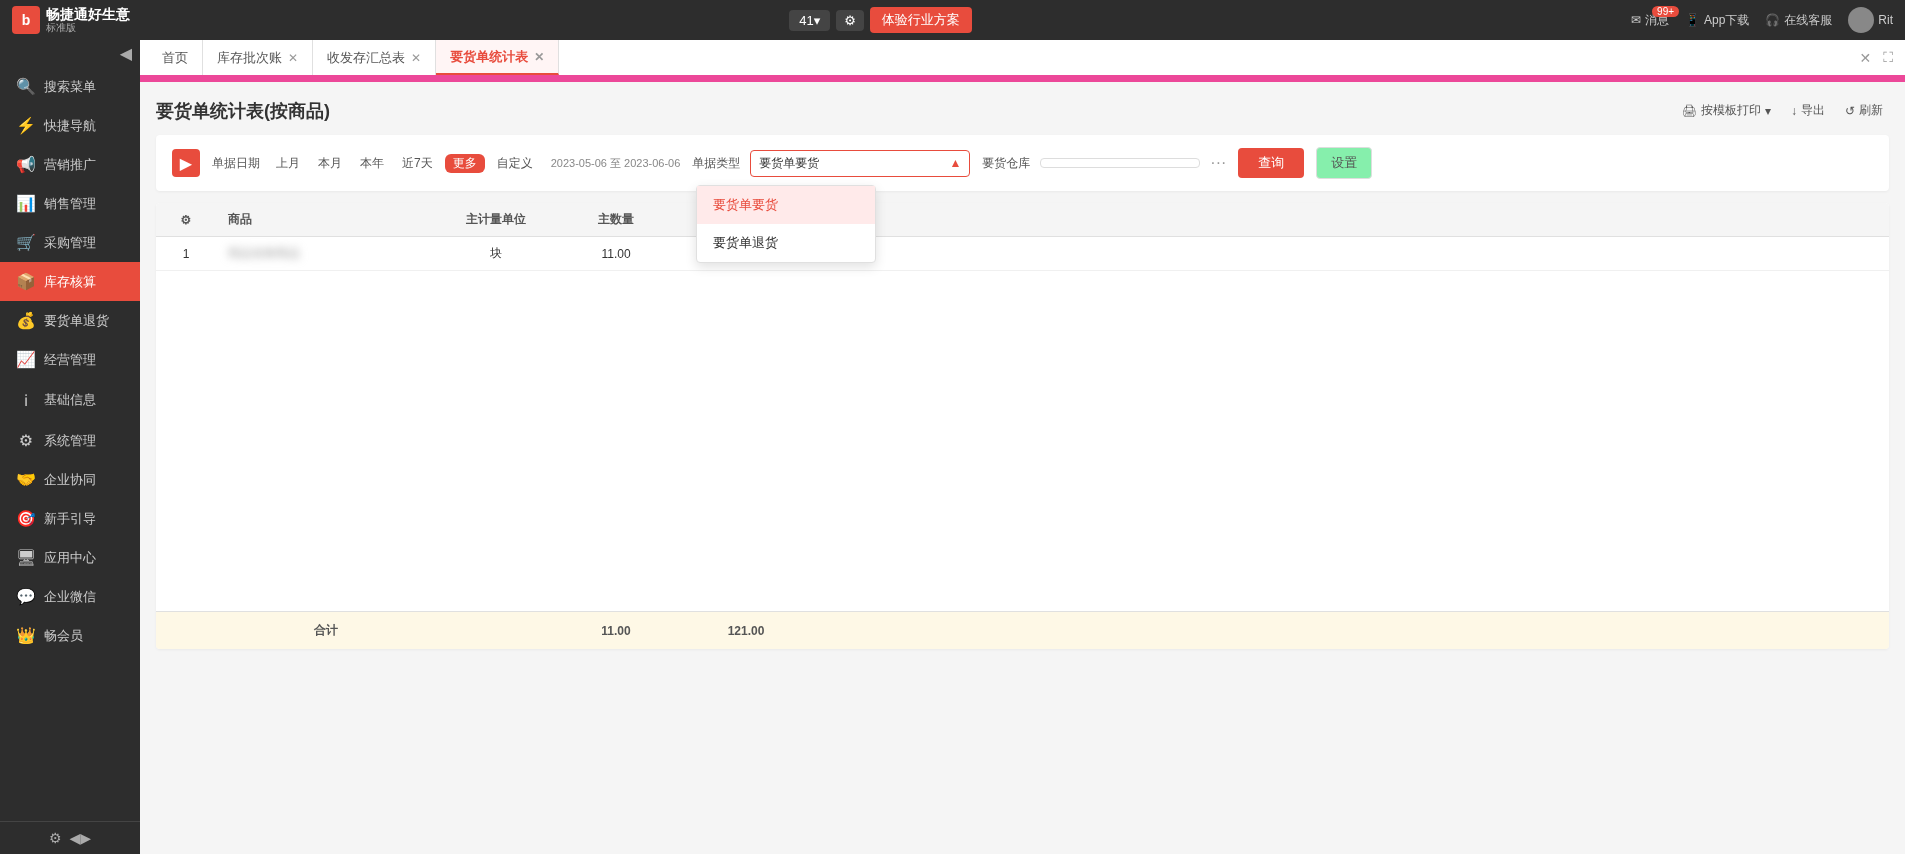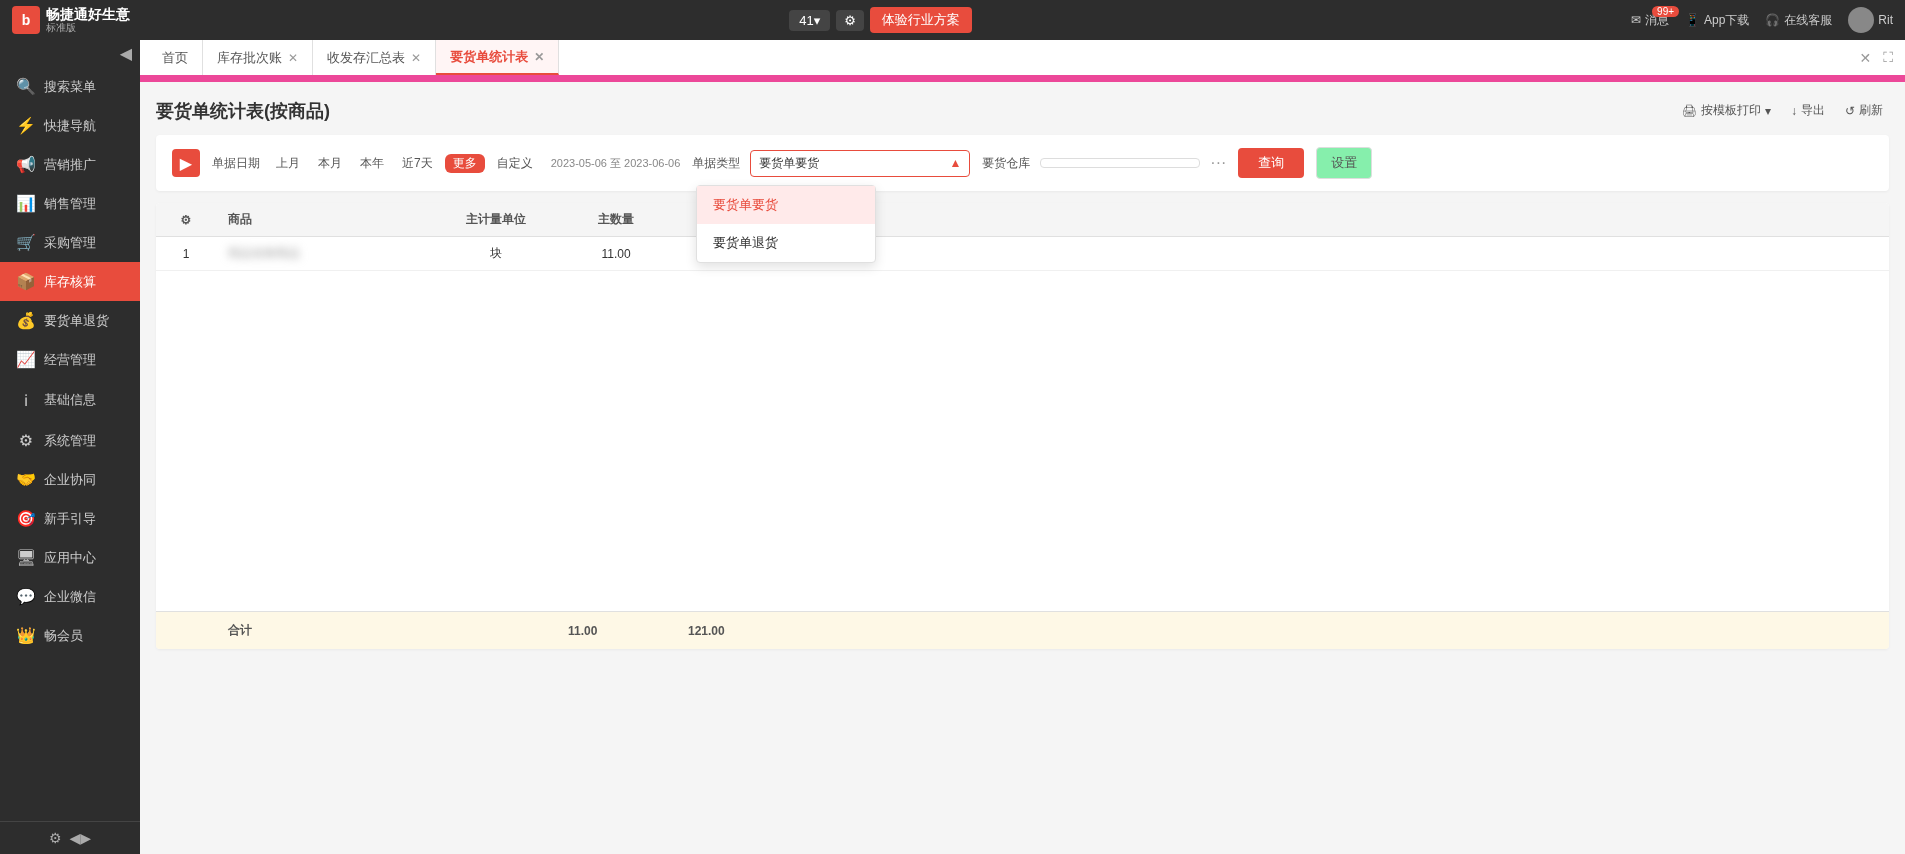--- a/index.html
+++ b/index.html
@@ -83,21 +83,21 @@
     .table-cell { font-size: 12px; color: #333; padding: 0 12px; text-align: center; flex-shrink: 0; }
     .table-cell.blurred { filter: blur(4px); color: #999; }
     .col-seq { width: 60px; }
     .col-goods { width: 220px; text-align: left; }
     .col-unit { width: 120px; }
     .col-qty { width: 120px; }
     .col-sale { width: 140px; }
 
     
     .table-footer { display: flex; align-items: center; background: #fef8e6; padding: 10px 0; border-top: 1px solid #e0e0e0; }
-    .table-footer-cell { font-size: 12px; color: #555; font-weight: bold; padding: 0 12px; text-align: left; flex-shrink: 0; }
+    .table-footer-cell { font-size: 12px; color: #555; font-weight: bold; padding: 0 12px; text-align: center; flex-shrink: 0; }
   </style>
 </head>
 <body>
 
 <div class="top-header">
   <div class="top-header-left">
     <div class="logo-area">
       <div class="logo-icon">b</div>
       <div class="logo-text">
         <div class="main">畅捷通好生意</div>

